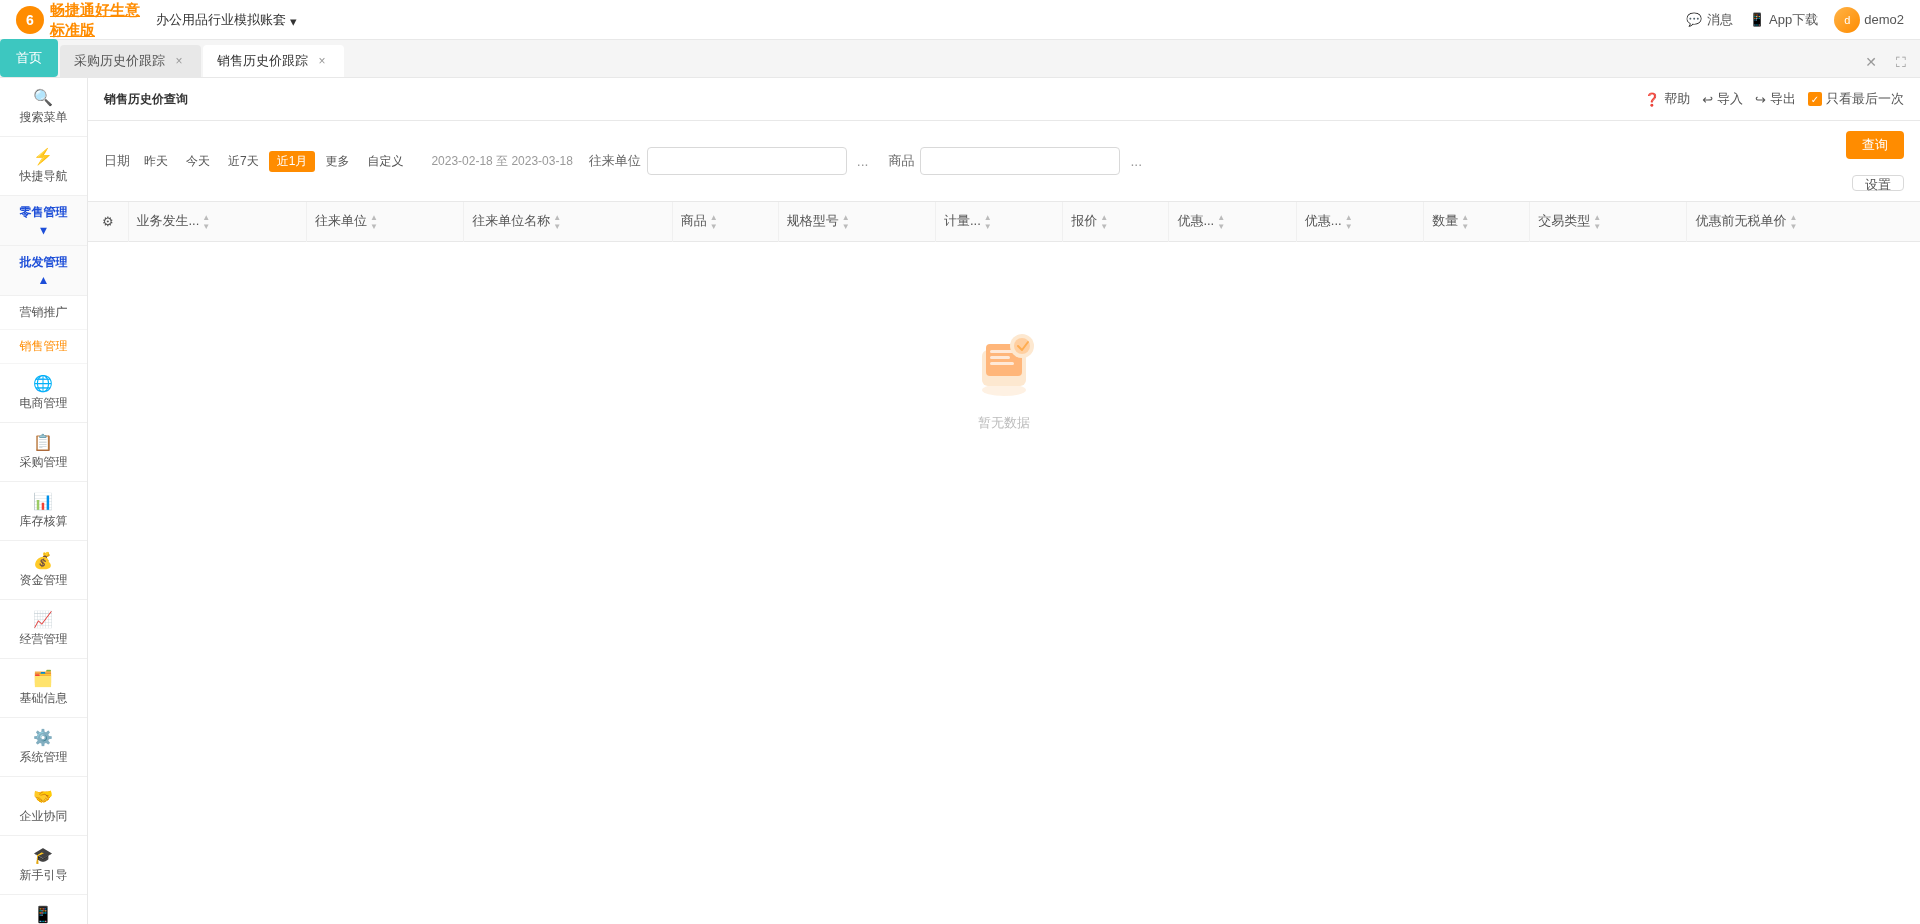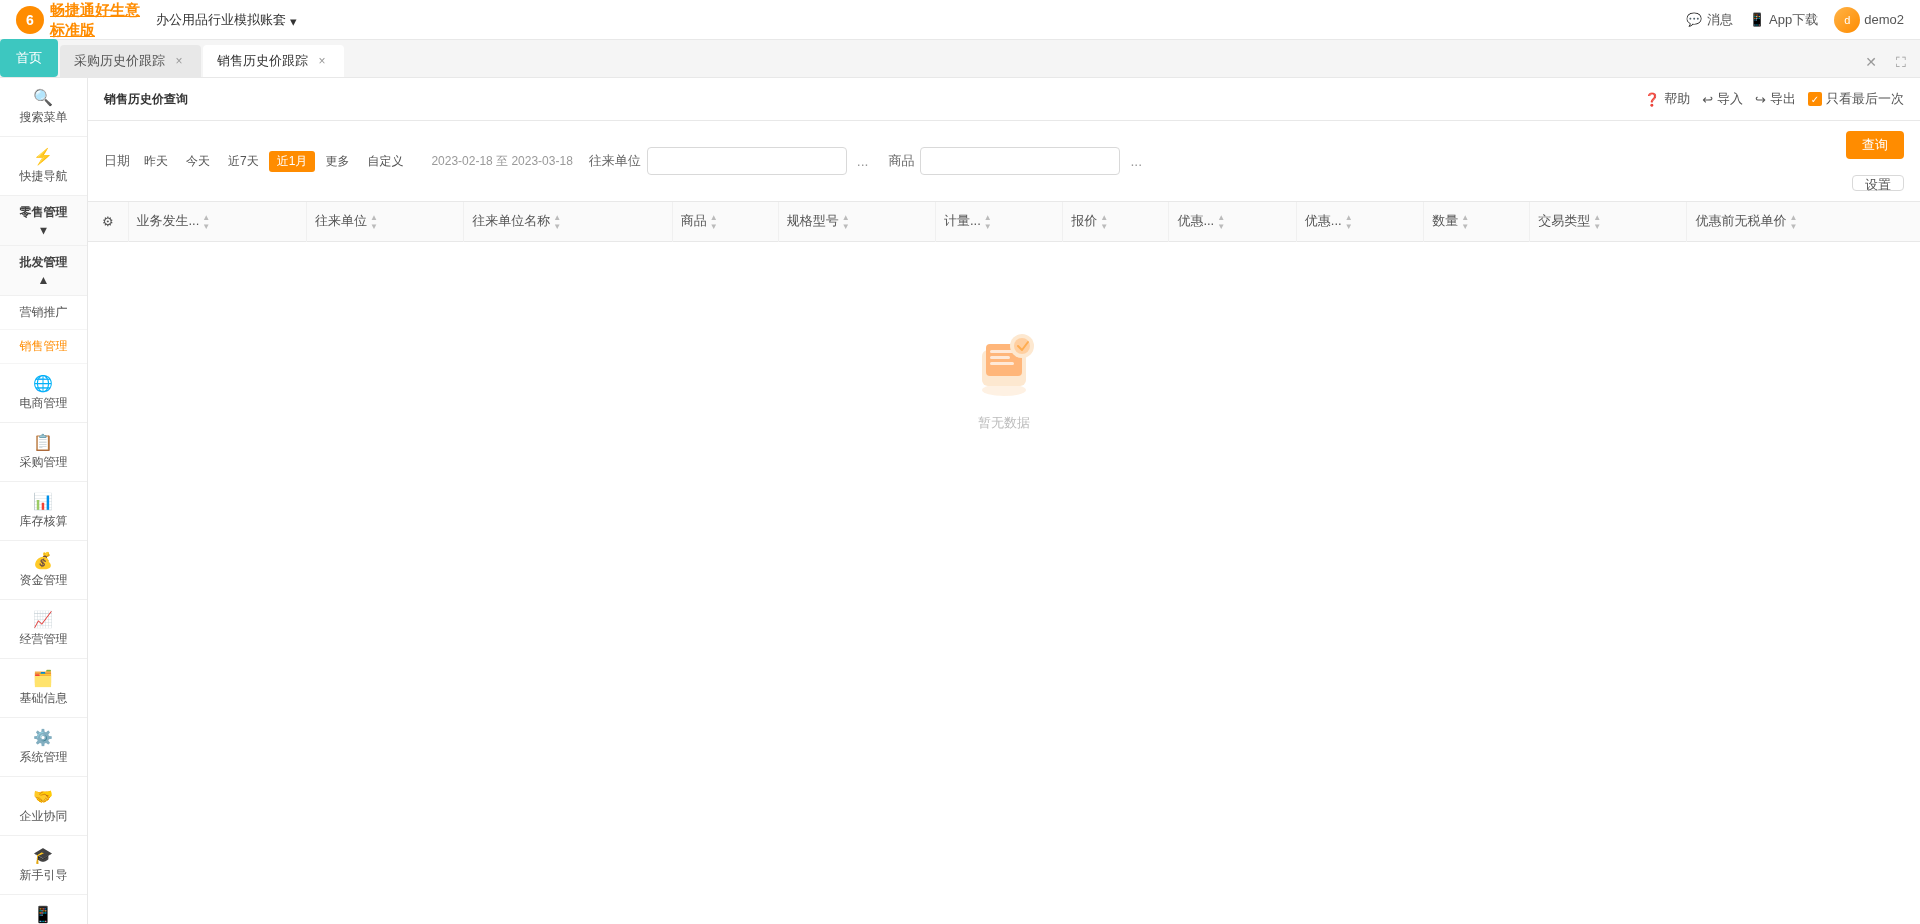--- a/index.html
+++ b/index.html
@@ -172,21 +172,21 @@
       color: #555;
       font-size: 12px;
       text-align: center;
       border-bottom: 1px solid #f0f0f0;
       gap: 2px;
     }
     .sidebar-item.section-header {
       justify-content: space-between;
       padding: 8px 12px;
       font-weight: bold;
-      color: #404040;
+      color: #1d4ed8;
       background: #fafafa;
     }
     .sidebar-icon {
       font-size: 16px;
     }
     .sidebar-sub {
       width: 100%;
       background: #fff;
     }
     .sidebar-sub-item {

